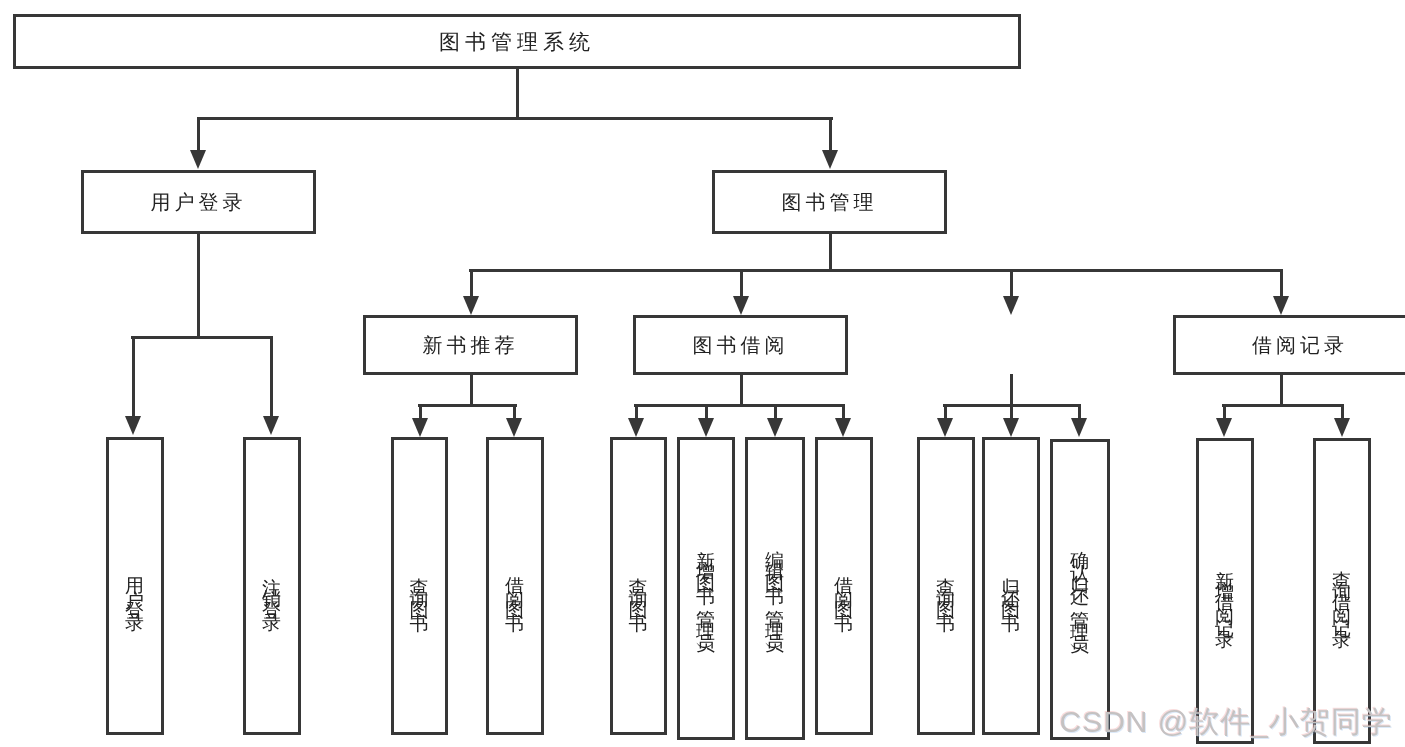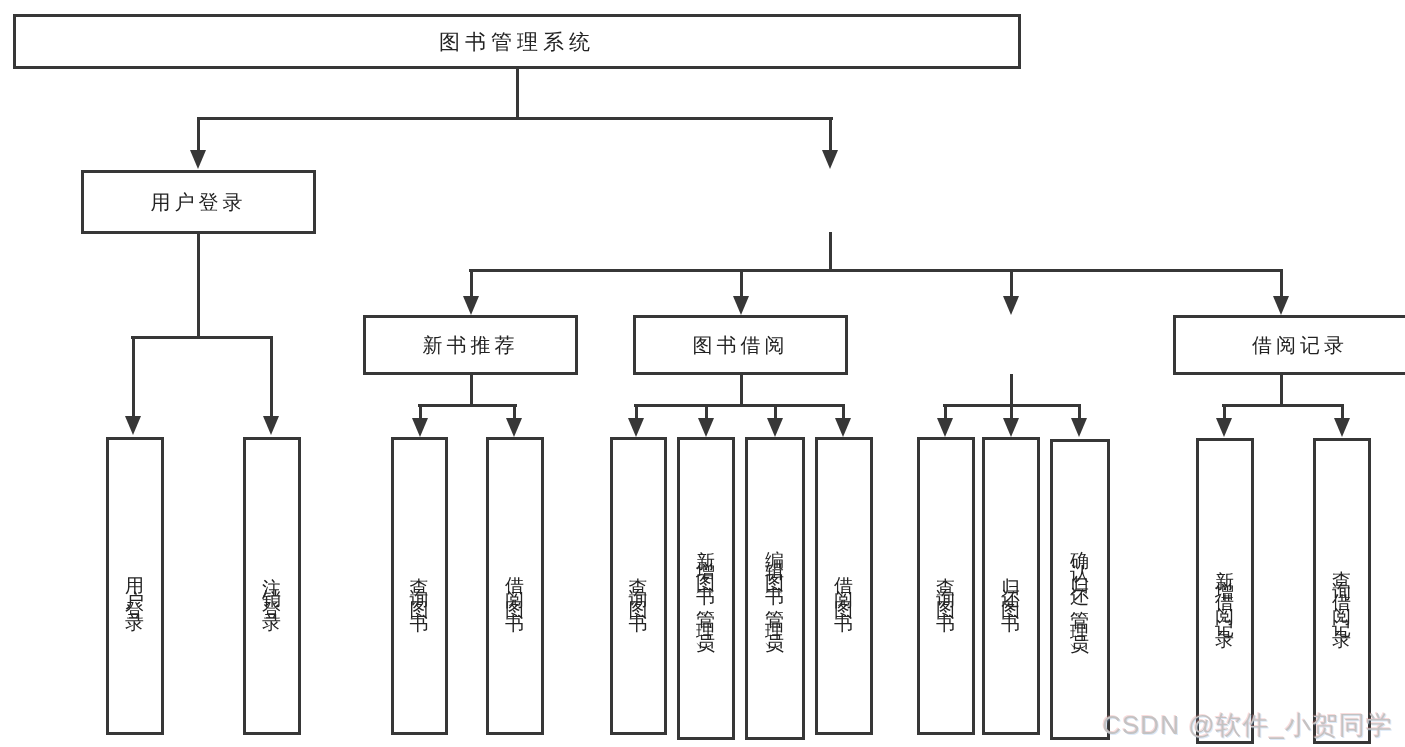--- a/index.html
+++ b/index.html
@@ -26,40 +26,43 @@
   .arrow::before{
     content:"";position:absolute;left:7px;top:0;bottom:16px;width:3px;background:#373737;
   }
   .arrow::after{
     content:"";position:absolute;left:0;bottom:0;width:0;height:0;
     border-left:8.5px solid transparent;border-right:8.5px solid transparent;
     border-top:19px solid #373737;
   }
   .watermark{
     position:absolute;right:12px;bottom:4px;z-index:6;
-    font-size:26px;letter-spacing:1px;color:#c4c2c2;
+    font-size:30px;letter-spacing:1px;color:#c4c2c2;
     text-shadow:-1px -1px 0 rgba(230,130,130,.28),1px 1px 0 rgba(130,175,230,.28);
   }
 </style>
 </head>
 <body>
 
 <div class="canvas">
 
   <div class="box hbox rootbox" style="left:13px;top:14px;width:1008px;height:55px;">
     <span>图书管理系统</span>
   </div>
 
   <div class="vline" style="left:516px;top:68px;height:52px;"></div>
   <div class="hline" style="left:197px;top:117px;width:636px;"></div>
   <div class="arrow" style="left:190px;top:118px;height:51px;"></div>
   <div class="arrow" style="left:822px;top:118px;height:51px;"></div>
 
   <div class="box hbox" style="left:81px;top:170px;width:235px;height:64px;">
     <span>用户登录</span>
+  </div>
+  <div class="box hbox" style="left:712px;top:170px;width:235px;height:64px;">
+    <span>图书管理</span>
   </div>
 
   <div class="vline" style="left:197px;top:232px;height:106px;"></div>
   <div class="hline" style="left:131px;top:336px;width:142px;"></div>
   <div class="arrow" style="left:125px;top:336px;height:99px;"></div>
   <div class="arrow" style="left:263px;top:336px;height:99px;"></div>
 
   <div class="vline" style="left:829px;top:232px;height:40px;"></div>
   <div class="hline" style="left:469px;top:269px;width:814px;"></div>
   <div class="arrow" style="left:463px;top:269px;height:46px;"></div>

